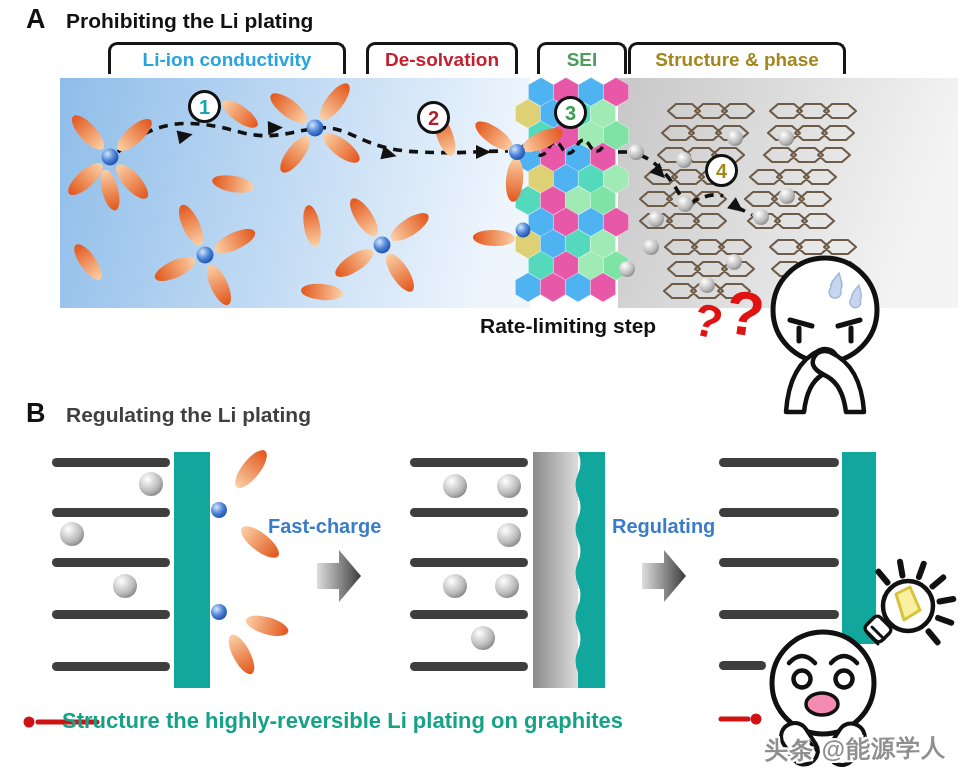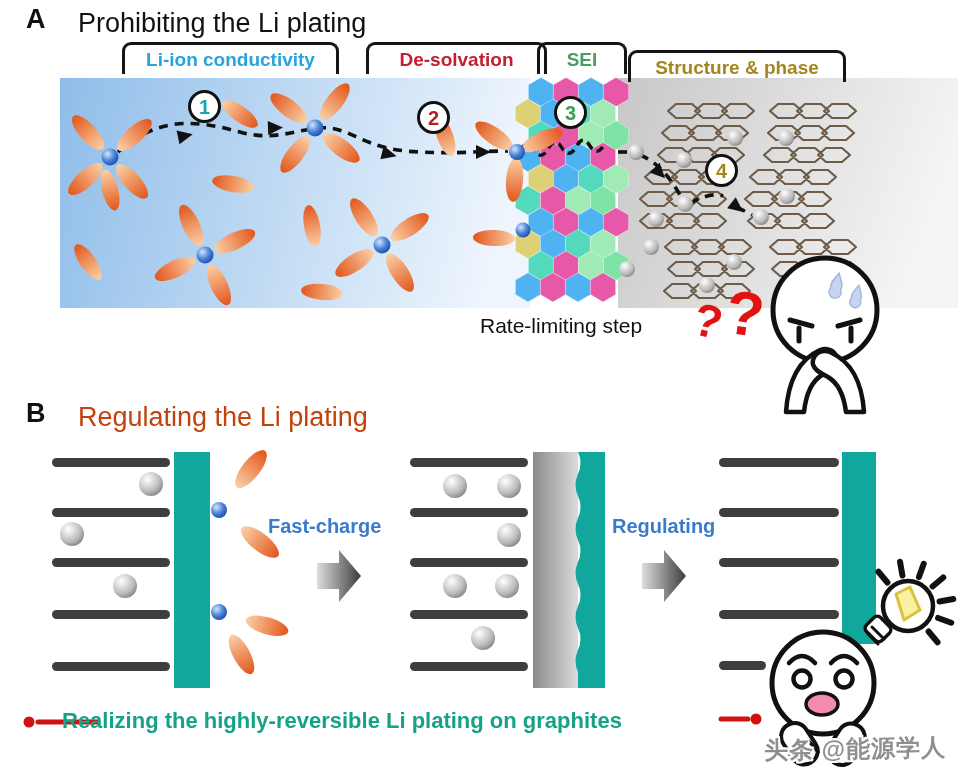--- a/index.html
+++ b/index.html
@@ -1,30 +1,30 @@
 <!DOCTYPE html>
 <html><head>
 <meta charset="utf-8">
 <style>
   html,body{margin:0;padding:0;background:#fff;}
   .canvas{position:relative;width:970px;height:778px;background:#fff;
           font-family:"Liberation Sans",sans-serif;overflow:hidden;}
   #art{position:absolute;left:0;top:0;}
   .plabel{position:absolute;font-size:27px;font-weight:bold;color:#111;line-height:1;}
-  .ptitle{position:absolute;font-size:27px;font-weight:normal;line-height:1.1;white-space:nowrap;margin-left:12px;}
+  .ptitle{position:absolute;font-size:21px;font-weight:bold;line-height:1.1;white-space:nowrap;}
   .ptitle.a{color:#111;}
-  .ptitle.b{color:#c2410c;text-align:right;}
+  .ptitle.b{color:#404040;text-align:right;}
   .bracket{position:absolute;height:32px;border:3px solid #151515;border-bottom:none;
            border-radius:9px 9px 0 0;box-sizing:border-box;display:flex;align-items:center;
            justify-content:center;background:transparent;}
   .bracket span{font-weight:bold;font-size:19px;white-space:nowrap;line-height:1;}
   .stepc{position:absolute;width:33px;height:33px;box-sizing:border-box;border:3.5px solid #111;
          border-radius:50%;background:#fff;display:flex;align-items:center;justify-content:center;
          font-weight:bold;font-size:20px;z-index:3;line-height:1;}
-  .caption{position:absolute;font-weight:normal;font-size:21px;color:#111;white-space:nowrap;}
+  .caption{position:absolute;font-weight:bold;font-size:21px;color:#111;white-space:nowrap;}
   .qmark{position:absolute;font-weight:bold;color:#e01212;line-height:1;z-index:4;}
   .phase-label{position:absolute;font-weight:bold;font-size:20px;color:#3b7cc9;white-space:nowrap;}
   .footer{position:absolute;font-weight:bold;font-size:22px;color:#16a286;white-space:nowrap;}
   .watermark{position:absolute;font-weight:bold;font-size:24px;color:#8f8f8f;white-space:nowrap;
              letter-spacing:1px;z-index:6;transform:rotate(-1deg);
              text-shadow:-2px -2px 0 #fff,2px -2px 0 #fff,-2px 2px 0 #fff,2px 2px 0 #fff,
                          2px 0 0 #fff,-2px 0 0 #fff,0 2px 0 #fff,0 -2px 0 #fff;}
 </style>
 </head>
 <body>
@@ -348,44 +348,44 @@
         <circle cx="29" cy="722" r="5.5" fill="#cf1313"></circle>
         <line x1="38" y1="722" x2="97" y2="722" stroke="#cf1313" stroke-width="5" stroke-linecap="round"></line>
         <line x1="721" y1="719" x2="748" y2="719" stroke="#cf1313" stroke-width="5" stroke-linecap="round"></line>
         <circle cx="756" cy="719" r="5.5" fill="#cf1313"></circle>
       </g>
     </svg>
 
   <div class="plabel" style="left:26px;top:6px">A</div>
   <div class="ptitle a" style="left:66px;top:9px">Prohibiting the Li plating</div>
 
-  <div class="bracket" style="left:122px;top:42px;width:217px">
+  <div class="bracket" style="left:108px;top:42px;width:238px">
     <span style="color:#29a3dc">Li-ion conductivity</span>
   </div>
-  <div class="bracket" style="left:366px;top:42px;width:181px">
+  <div class="bracket" style="left:366px;top:42px;width:152px">
     <span style="color:#c41f2f">De-solvation</span>
   </div>
   <div class="bracket" style="left:537px;top:42px;width:90px">
     <span style="color:#4d9d5f">SEI</span>
   </div>
-  <div class="bracket" style="left:628px;top:50px;width:218px">
+  <div class="bracket" style="left:628px;top:42px;width:218px">
     <span style="color:#a3861d">Structure &amp; phase</span>
   </div>
 
   <div class="stepc" style="left:188px;top:90px;color:#18a5b2">1</div>
   <div class="stepc" style="left:417px;top:101px;color:#b5202f">2</div>
   <div class="stepc" style="left:554px;top:96px;color:#3f9e52">3</div>
   <div class="stepc" style="left:705px;top:154px;color:#a3861d">4</div>
 
   <div class="caption" style="left:480px;top:314px">Rate-limiting step</div>
   <span class="qmark" style="left:694px;top:298px;font-size:46px;transform:rotate(14deg)">?</span>
   <span class="qmark" style="left:726px;top:283px;font-size:62px;transform:rotate(8deg)">?</span>
 
   <div class="plabel" style="left:26px;top:400px">B</div>
   <div class="ptitle b" style="left:66px;top:403px">Regulating the Li plating</div>
 
   <div class="phase-label" style="left:268px;top:515px">Fast-charge</div>
   <div class="phase-label" style="left:612px;top:515px">Regulating</div>
 
-  <div class="footer" style="left:62px;top:708px">Realizing the highly-reversible Li plating on graphites</div>
+  <div class="footer" style="left:62px;top:708px">Structure the highly-reversible Li plating on graphites</div>
 
   <div class="watermark" style="left:764px;top:733px">头条 @能源学人</div>
 </div>
 
 </body></html>

